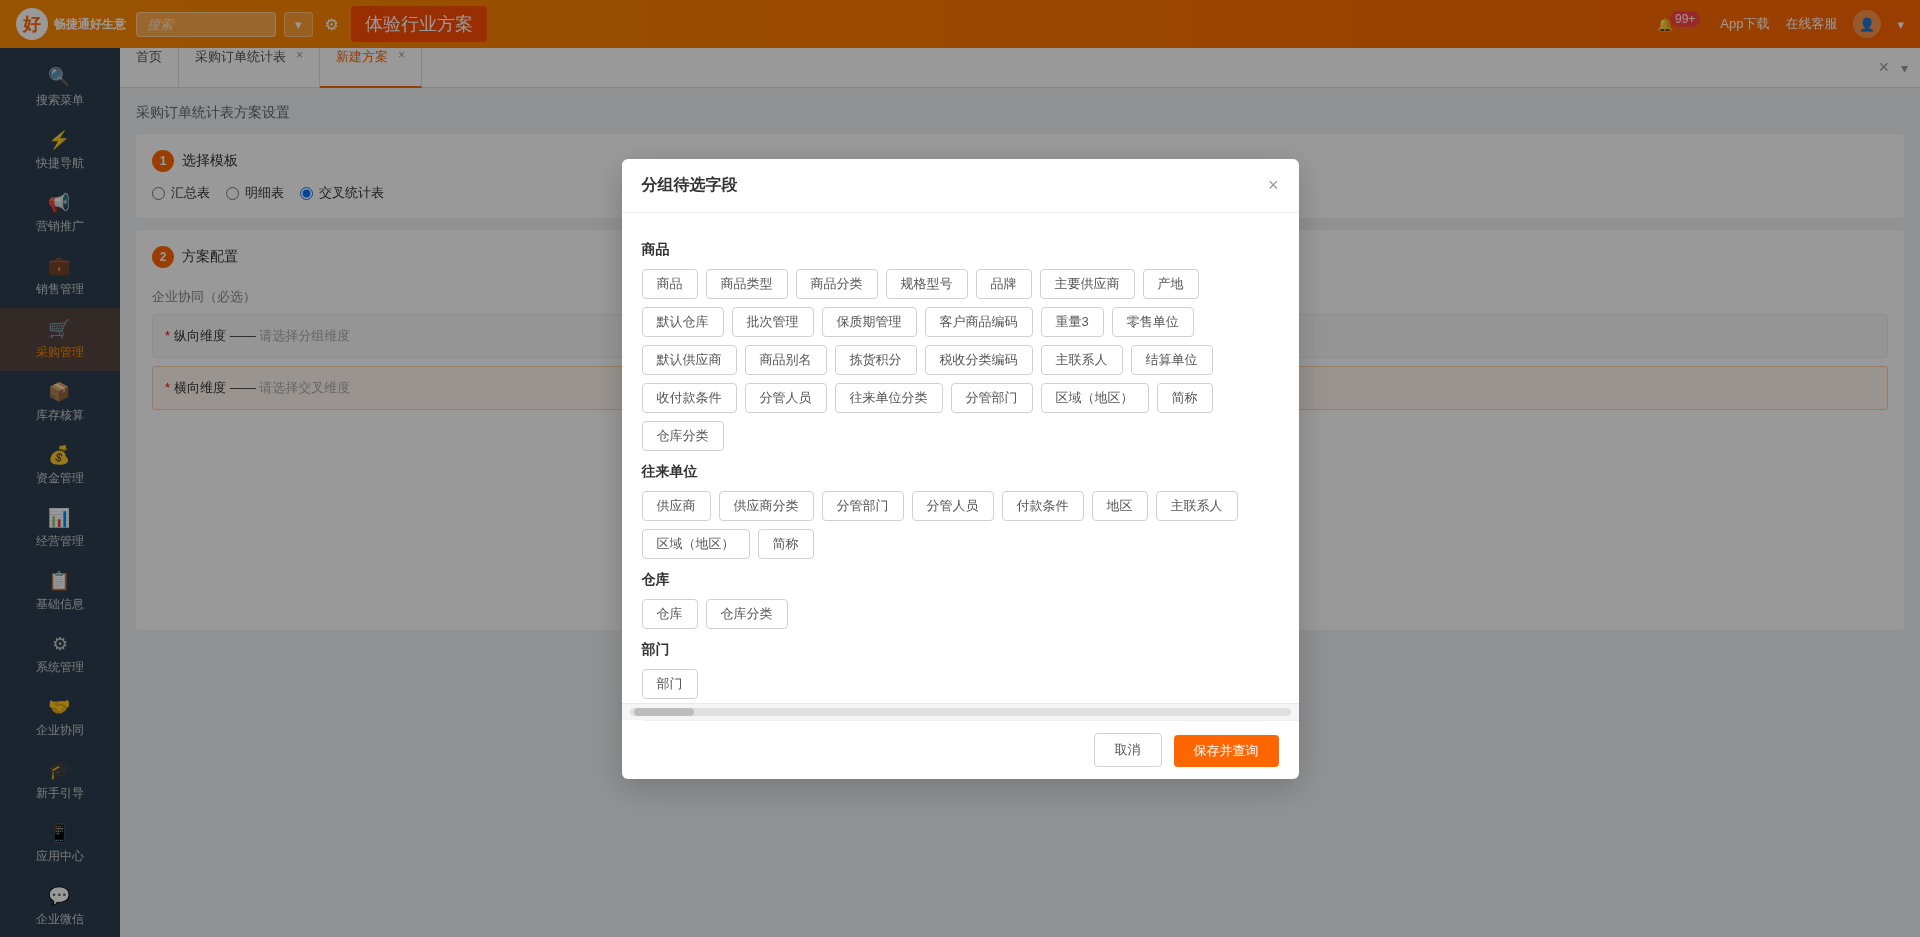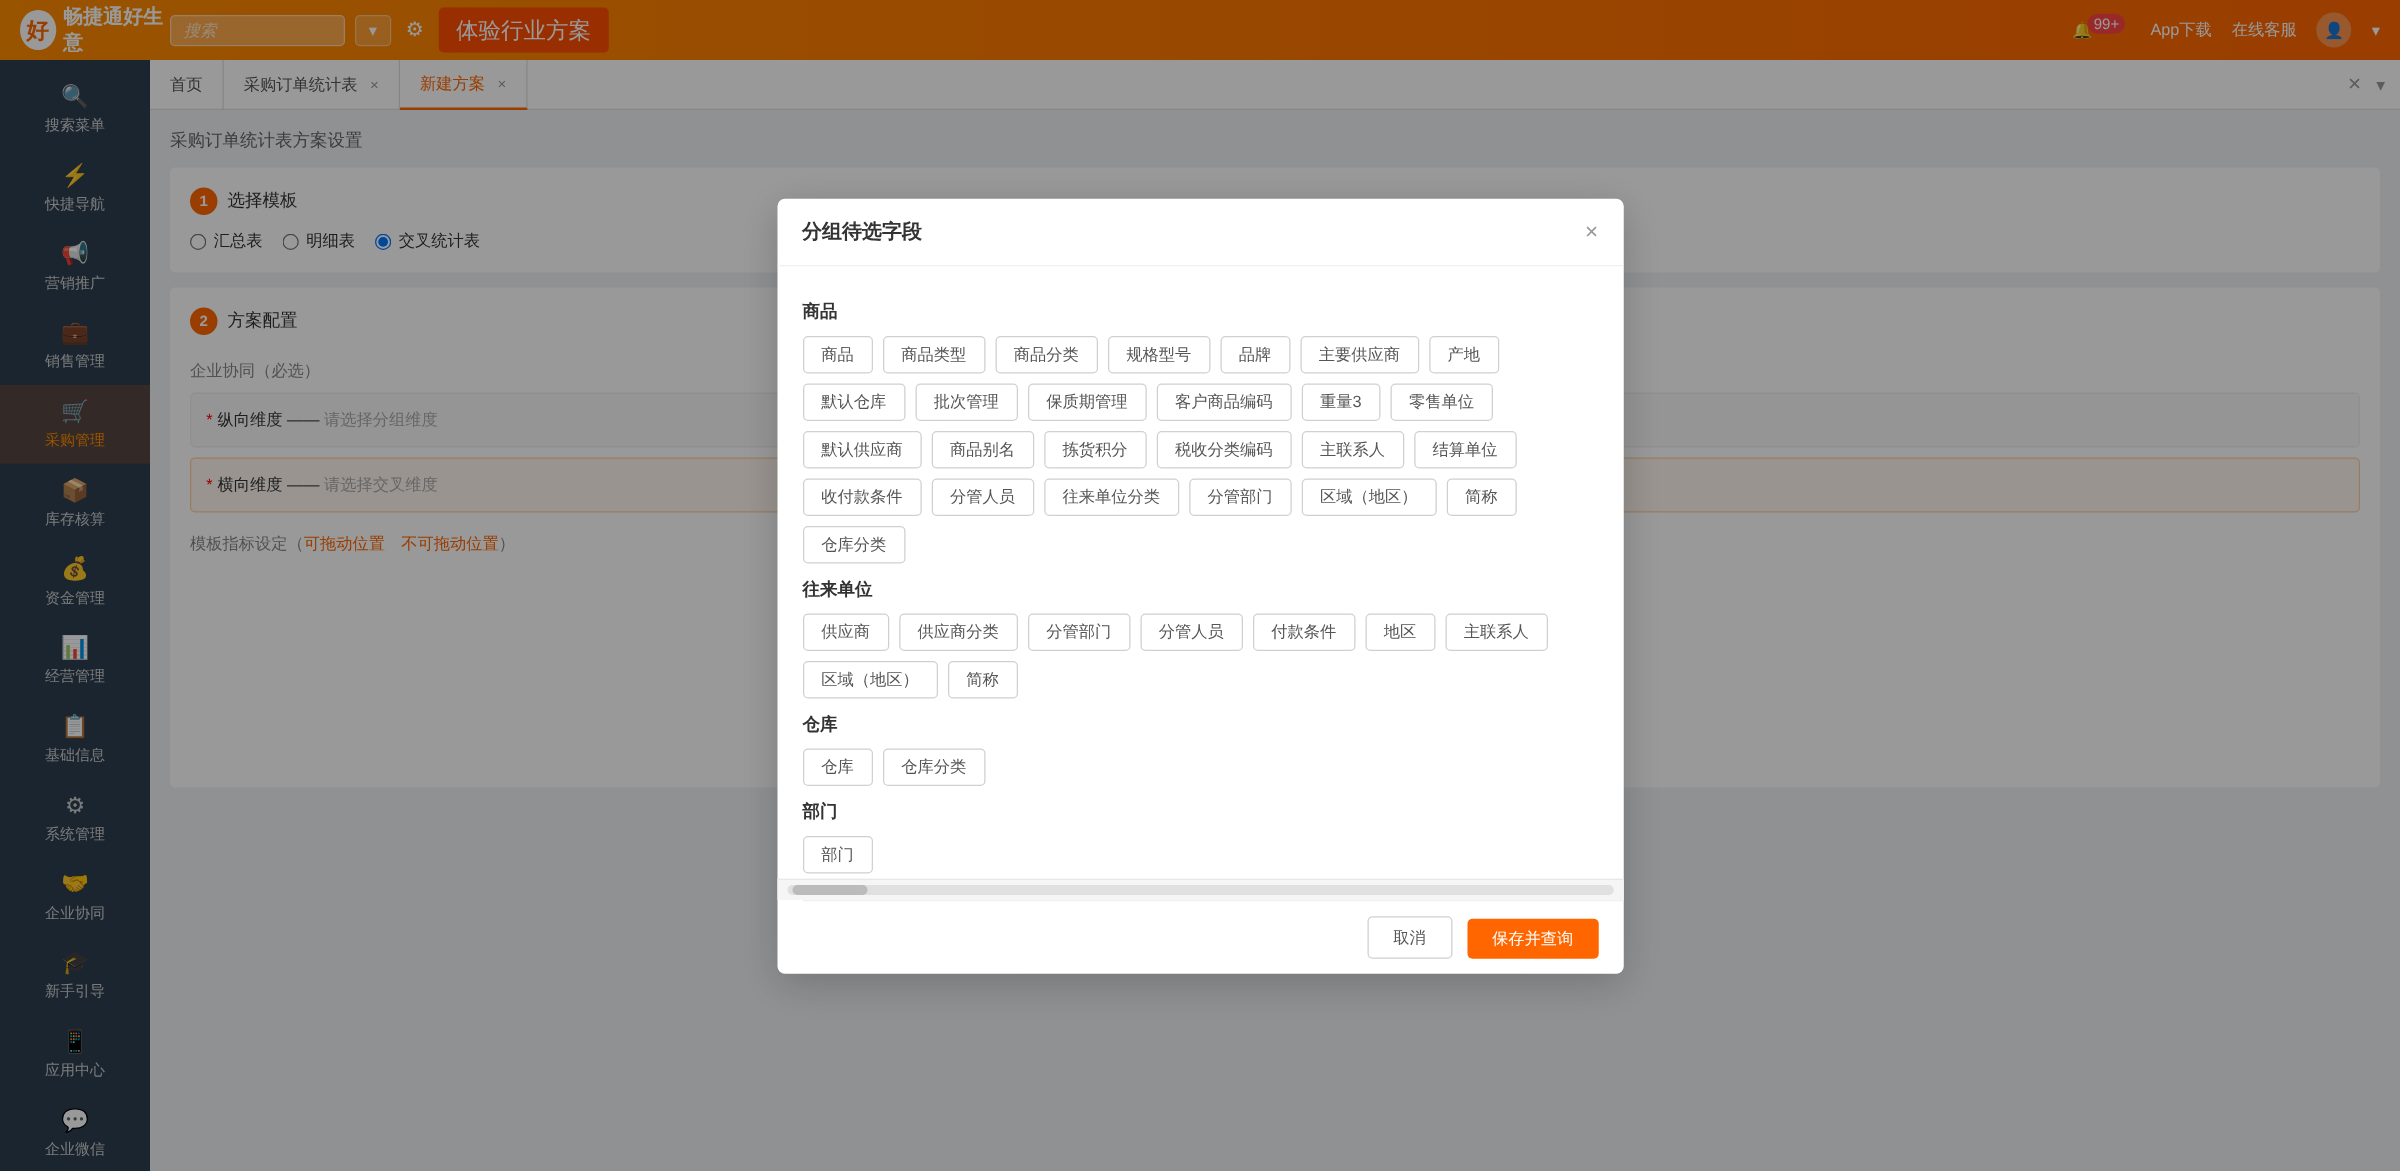--- a/index.html
+++ b/index.html
@@ -113,21 +113,21 @@
       display: flex;
       align-items: center;
       padding: 0 0 0 0;
       position: fixed;
       top: 48px; left: 120px; right: 0;
       z-index: 99;
     }
     .tab-item {
       height: 40px;
       display: flex;
-      align-items: center;
+      align-items: flex-start;
       padding: 0 16px;
       border-right: 1px solid #e0e0e0;
       cursor: pointer;
       font-size: 13px;
       color: #555;
       gap: 6px;
     }
     .tab-item.active {
       color: #ff6600;
       border-bottom: 2px solid #ff6600;
@@ -320,21 +320,21 @@
       font-size: 13px;
       color: white;
     }
   </style>
 </head>
 <body>
 
 <div class="top-bar">
   <div class="logo-area">
     <div class="logo-icon">好</div>
-    <span style="font-size:16px;">畅捷通好生意</span>
+    <span style="font-size:12px;">畅捷通好生意</span>
   </div>
   <div class="top-nav-search">
     <input class="search-box-top" style="width: 140px; font-style: italic;" placeholder="搜索">
     <button class="top-dropdown-btn">▾</button>
     <button class="gear-btn">⚙</button>
     <button class="experience-btn">体验行业方案</button>
   </div>
   <div class="top-right">
     <span>
       🔔<span class="badge">99+</span>
@@ -448,23 +448,20 @@
     <div class="step-label">
       <div class="step-num">2</div>
       <span>方案配置</span>
     </div>
     <div style="color:#888;font-size:13px;padding:8px 0;">企业协同（必选）</div>
     <div style="background:#f9f9f9;padding:12px;margin-bottom:8px;border:1px solid #eee;border-radius:4px;">
       <span style="color:#f00;margin-right:4px;">*</span><span>纵向维度</span> —— <span style="color:#aaa;">请选择分组维度</span>
     </div>
     <div style="background:#fff7f0;padding:12px;margin-bottom:8px;border:1px solid #ffd0a0;border-radius:4px;">
       <span style="color:#f00;margin-right:4px;">*</span><span>横向维度</span> —— <span style="color:#aaa;">请选择交叉维度</span>
-    </div>
-    <div style="padding:8px 0;color:#888;">
-      <span>模板指标设定（</span><span style="color:#ff6600;cursor:pointer;">可拖动位置</span><span>　</span><span style="color:#ff6600;cursor:pointer;">不可拖动位置</span><span>）</span>
     </div>
   </div>
 </div>
 
 <div class="overlay">
   <div class="modal">
     <div class="modal-header">
       <span>分组待选字段</span>
       <button class="modal-close">×</button>
     </div>

